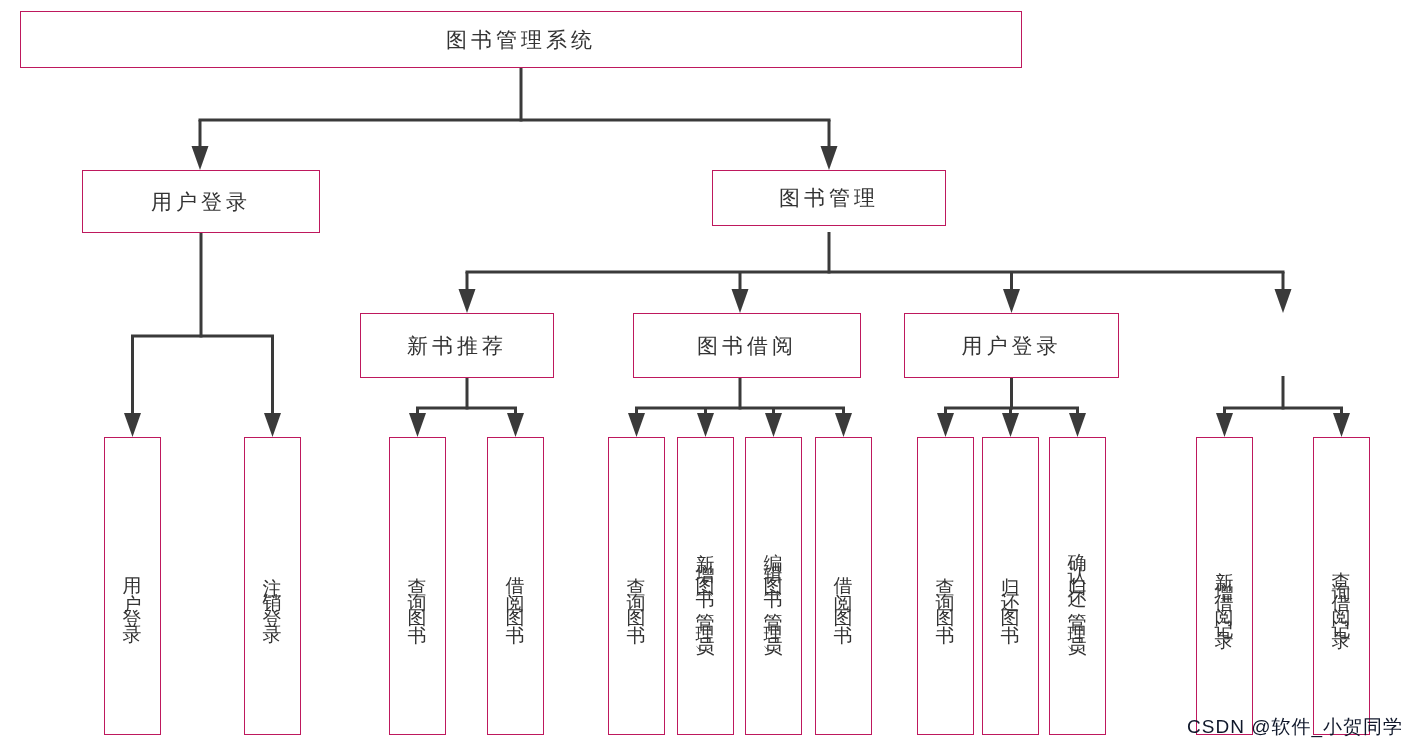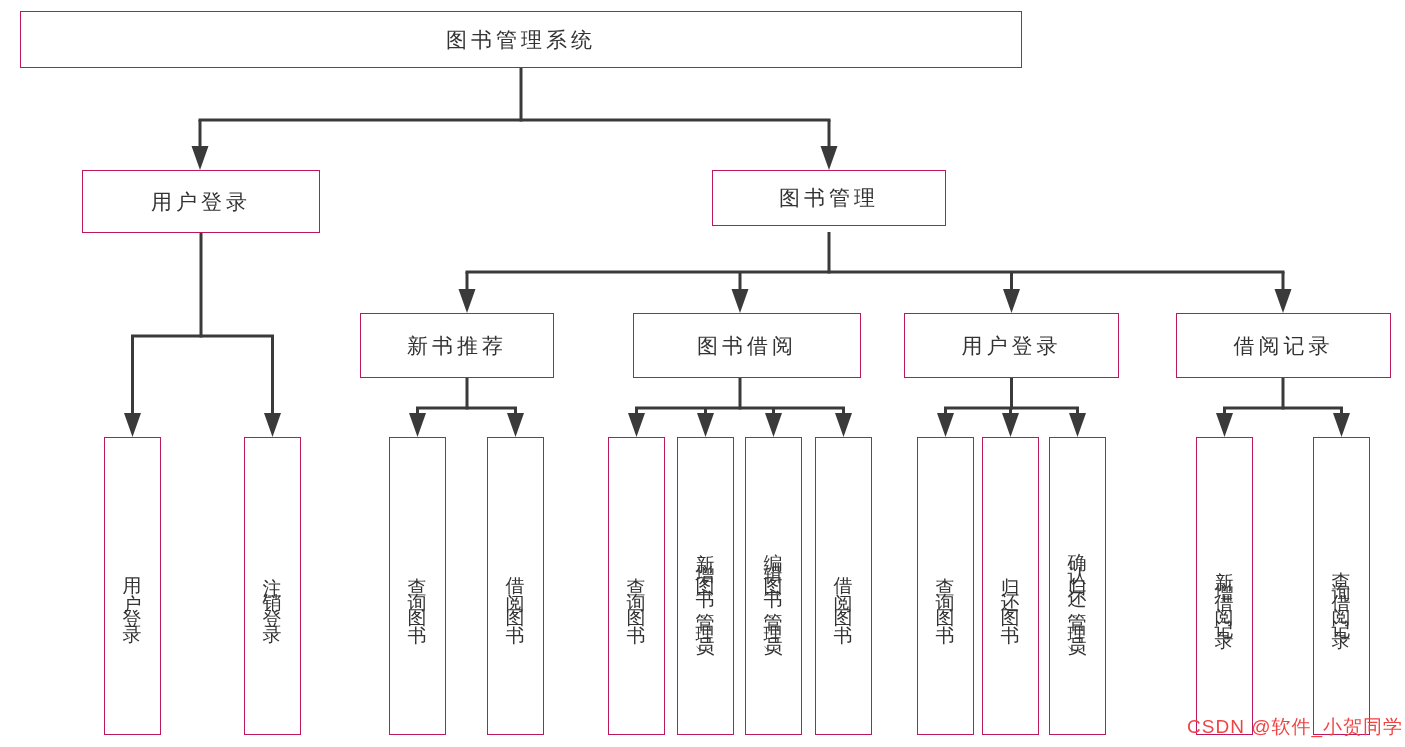--- a/index.html
+++ b/index.html
@@ -17,21 +17,21 @@
     writing-mode:vertical-rl; text-orientation:mixed;
     font-size:19px; color:#333333; line-height:1;
   }
   .v-short { letter-spacing:16px; margin-top:16px; }
   .v-long  { letter-spacing:12px; margin-top:12px; }
   svg.wires { position:absolute; left:0; top:0; width:1405px; height:747px; }
   svg.wires line { stroke:#3a3a3a; stroke-width:3; }
   svg.wires polygon { fill:#3a3a3a; }
   .watermark {
     position:absolute; top:714px; right:2px; font-size:19px; letter-spacing:1px;
-    color:#ef4444; white-space:nowrap;
+    color:#0f172a; white-space:nowrap;
   }
 </style>
 </head>
 <body>
 
 <div class="canvas">
 
   <svg class="wires" viewBox="0 0 1405 747">
 
     <line x1="521" y1="66" x2="521" y2="121.5"></line>
@@ -107,23 +107,20 @@
 
   <div class="box" style="left:360px;top:313px;width:194px;height:65px">
     <span class="h-label">新书推荐</span>
   </div>
   <div class="box" style="left:633px;top:313px;width:228px;height:65px">
     <span class="h-label">图书借阅</span>
   </div>
   <div class="box" style="left:904px;top:313px;width:215px;height:65px">
     <span class="h-label">用户登录</span>
   </div>
-  <div class="box" style="left:1176px;top:313px;width:215px;height:65px">
-    <span class="h-label">借阅记录</span>
-  </div>
 
   <div class="box" style="left:104px;top:437px;width:57px;height:298px">
     <span class="v-label v-short">用户登录</span>
   </div>
   <div class="box" style="left:244px;top:437px;width:57px;height:298px">
     <span class="v-label v-short">注销登录</span>
   </div>
 
   <div class="box" style="left:389px;top:437px;width:57px;height:298px">
     <span class="v-label v-short">查询图书</span>

